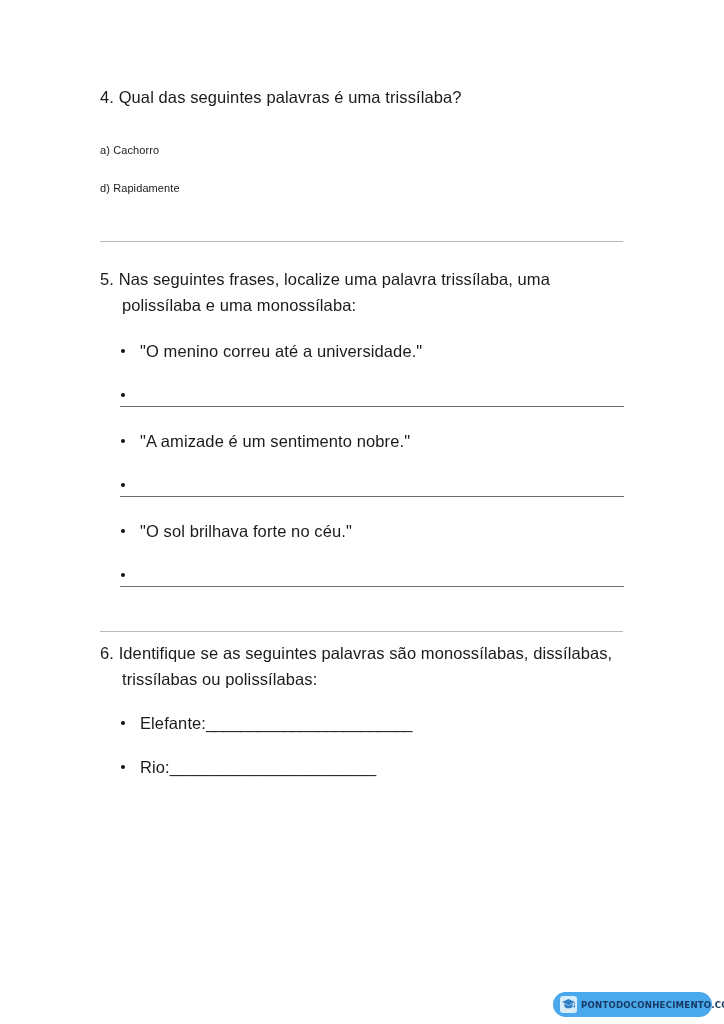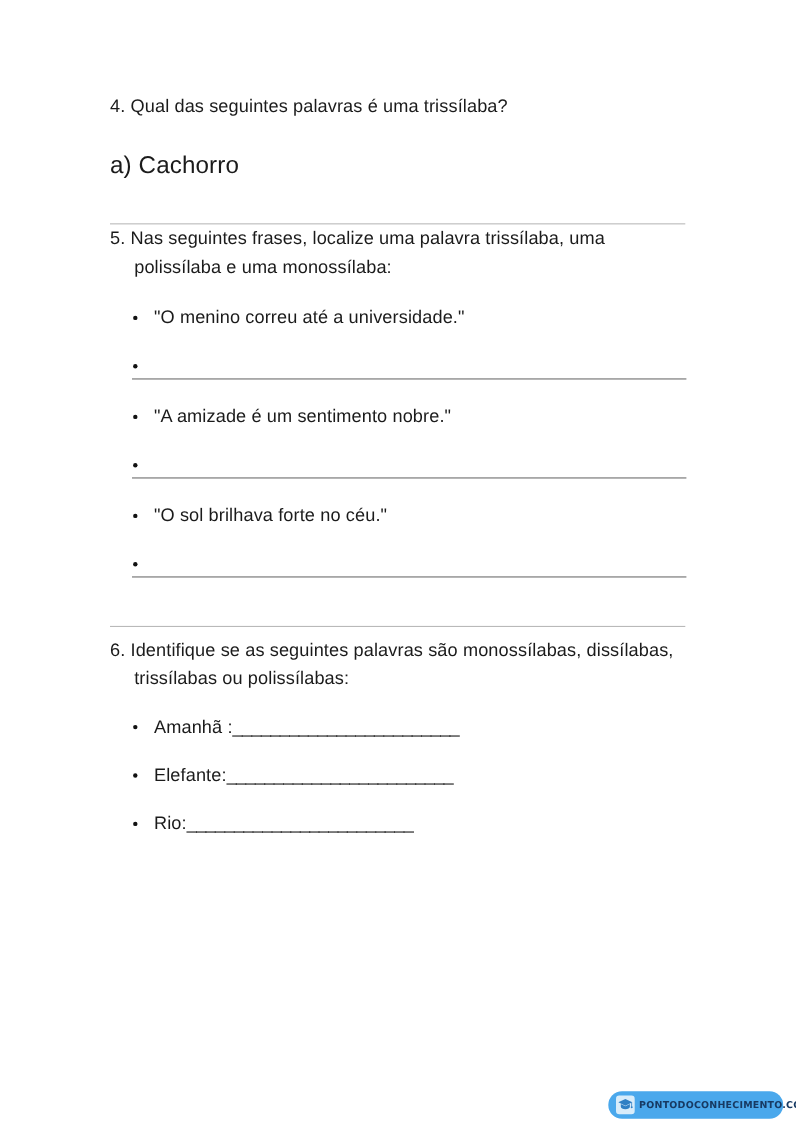--- a/index.html
+++ b/index.html
@@ -41,21 +41,21 @@
     text-indent: -22px;
     letter-spacing: 0.1px;
   }
 
   .q4-block { padding-top: 84px; }
 
   .options {
     margin-top: 27px;
   }
   .option {
-    font-size: 22px;
+    font-size: 11px;
     line-height: 26px;
     color: #1b1b1b;
     margin-bottom: 12px;
     letter-spacing: 0.1px;
   }
   .option:last-child { margin-bottom: 0; }
 
   
   .divider {
     height: 0;
@@ -106,21 +106,21 @@
 
   
   .q6-list .word-row {
     margin-top: 18px;
     white-space: nowrap;
   }
   .q6-list .blank {
     letter-spacing: -0.6px;
   }
 
-  .q5-block { }
+  .q5-block { margin-top: 24px; }
   .q6-block { margin-top: 8px; }
 
   .q5-list { margin-top: 4px; }
   .q6-list { margin-top: 6px; }
 
   
   .footer-badge {
     position: absolute;
     left: 553px;
     top: 992px;
@@ -158,20 +158,21 @@
 <body>
 
 <div class="page">
   <div class="content">
 
     <div class="q4-block">
       <div class="question">4. Qual das seguintes palavras é uma trissílaba?</div>
 
       <div class="options">
         <div class="option">a) Cachorro</div>
+        <div class="option">d) Rapidamente</div>
       </div>
     </div>
 
     <div class="divider div-1"></div>
 
     <div class="q5-block">
       <div class="question">5. Nas seguintes frases, localize uma palavra trissílaba, uma polissílaba e uma monossílaba:</div>
 
       <ul class="bullets q5-list">
         <li class="bullet-row sentence-row">
@@ -205,24 +206,20 @@
         </li>
       </ul>
     </div>
 
     <div class="divider div-2"></div>
 
     <div class="q6-block">
       <div class="question">6. Identifique se as seguintes palavras são monossílabas, dissílabas, trissílabas ou polissílabas:</div>
 
       <ul class="bullets q6-list">
-        <li class="bullet-row word-row">
-          <span class="dot"></span>
-          <span>Amanhã :</span><span class="blank">________________________</span>
-        </li>
         <li class="bullet-row word-row">
           <span class="dot"></span>
           <span>Elefante:</span><span class="blank">________________________</span>
         </li>
         <li class="bullet-row word-row">
           <span class="dot"></span>
           <span>Rio:</span><span class="blank">________________________</span>
         </li>
       </ul>
     </div>

